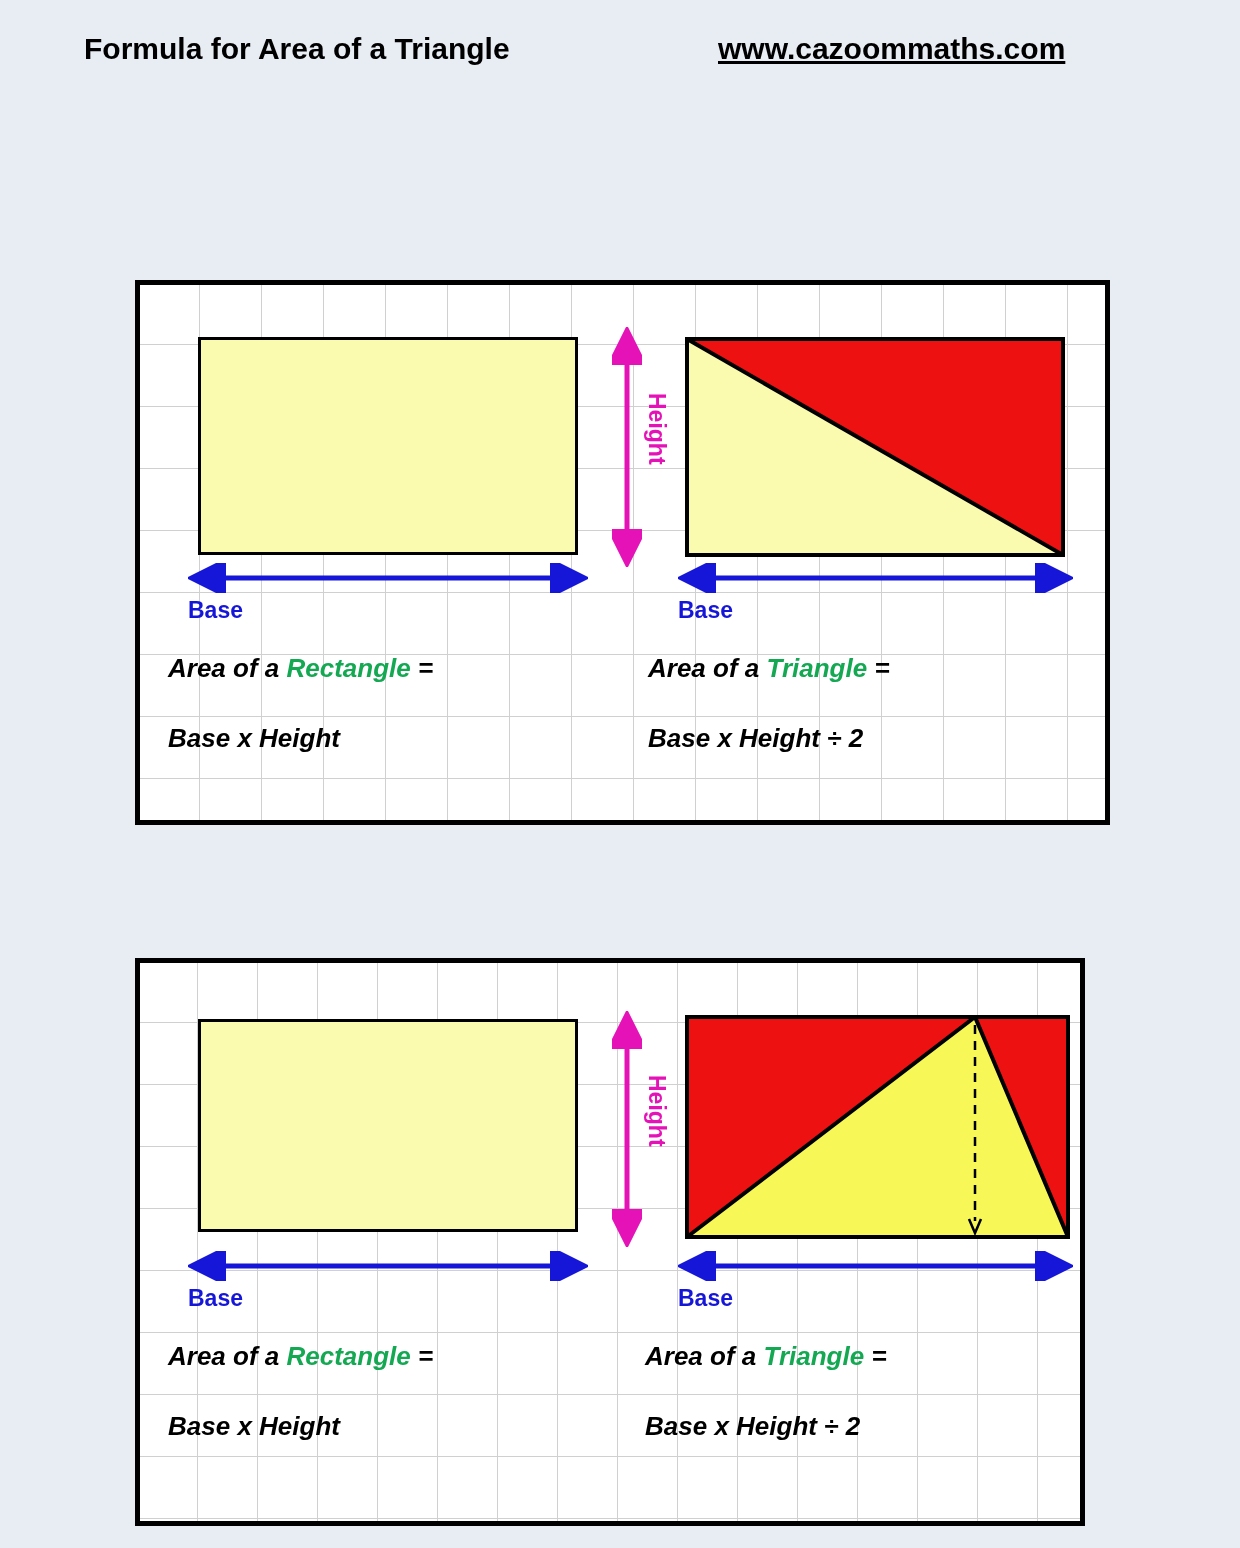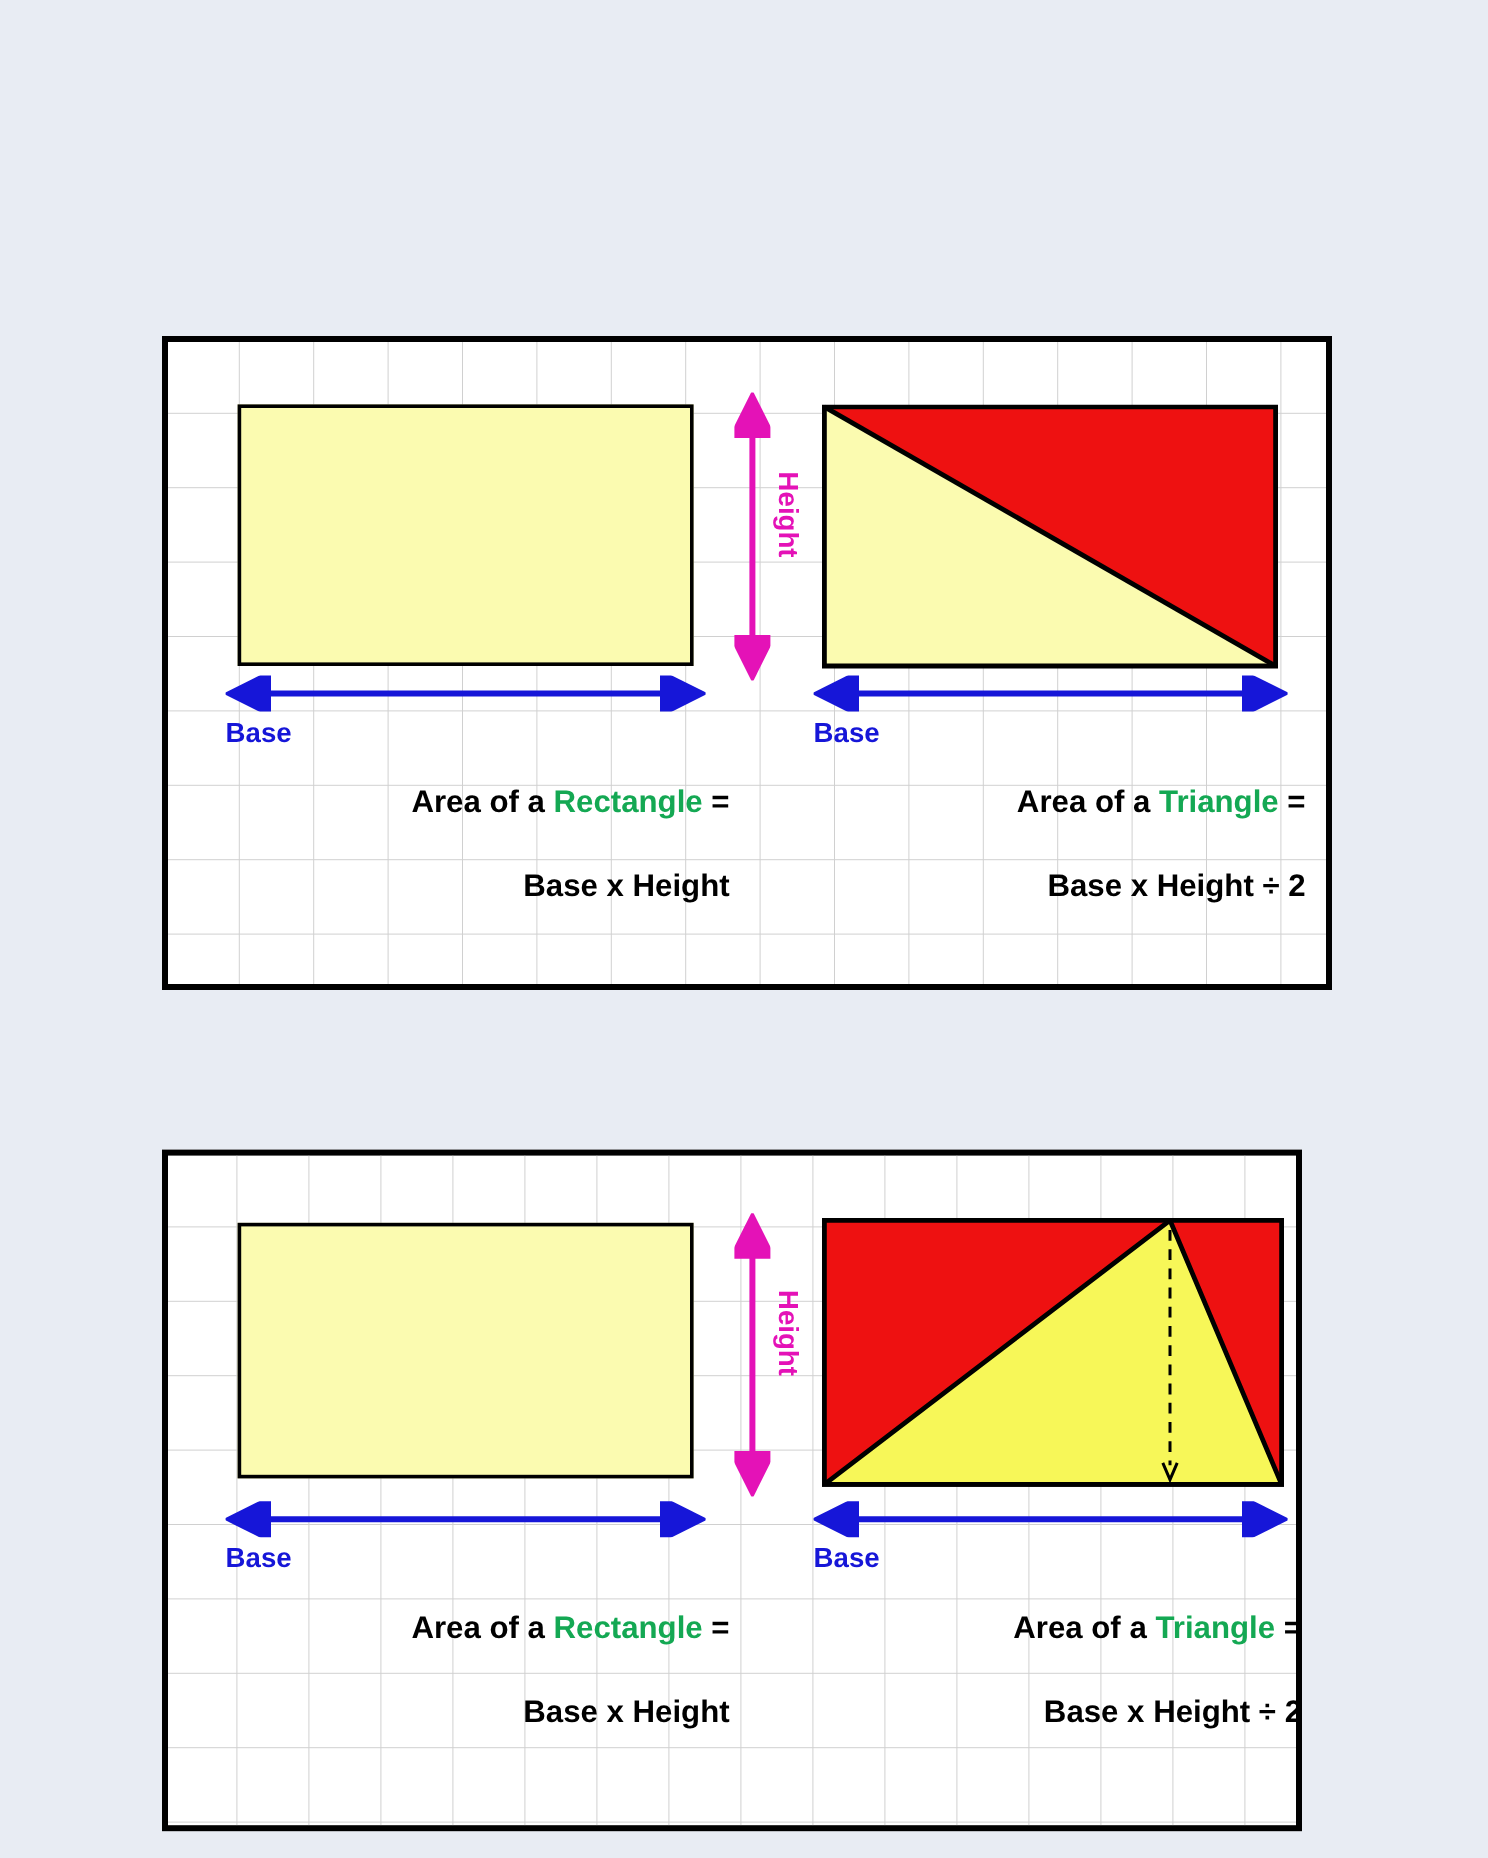--- a/index.html
+++ b/index.html
@@ -91,28 +91,31 @@
     font-weight: bold;
     font-size: 23px;
     text-align: left;
   }
   .formula {
     position: absolute;
     font-size: 26px;
     font-weight: bold;
     color: #000;
     white-space: nowrap;
-    text-align: right;
+    text-align: left;
+    font-style: italic;
   }
   .kw-green { color: #14a853; }
 </style>
 </head>
 <body>
 
 <div class="header">
+  <div class="header-title">Formula for Area of a Triangle</div>
+  <div class="header-link">www.cazoommaths.com</div>
 </div>
 
 <div class="panel" id="panel-1">
   <div class="grid"></div>
   <div class="panel-inner">
 
     <div class="rect-shape" style="left:58px; top:52px; width:380px; height:218px;"></div>
 
     <svg class="svg-shape" style="left:48px; top:278px;" width="400" height="30" viewBox="0 0 400 30">
       <defs>

